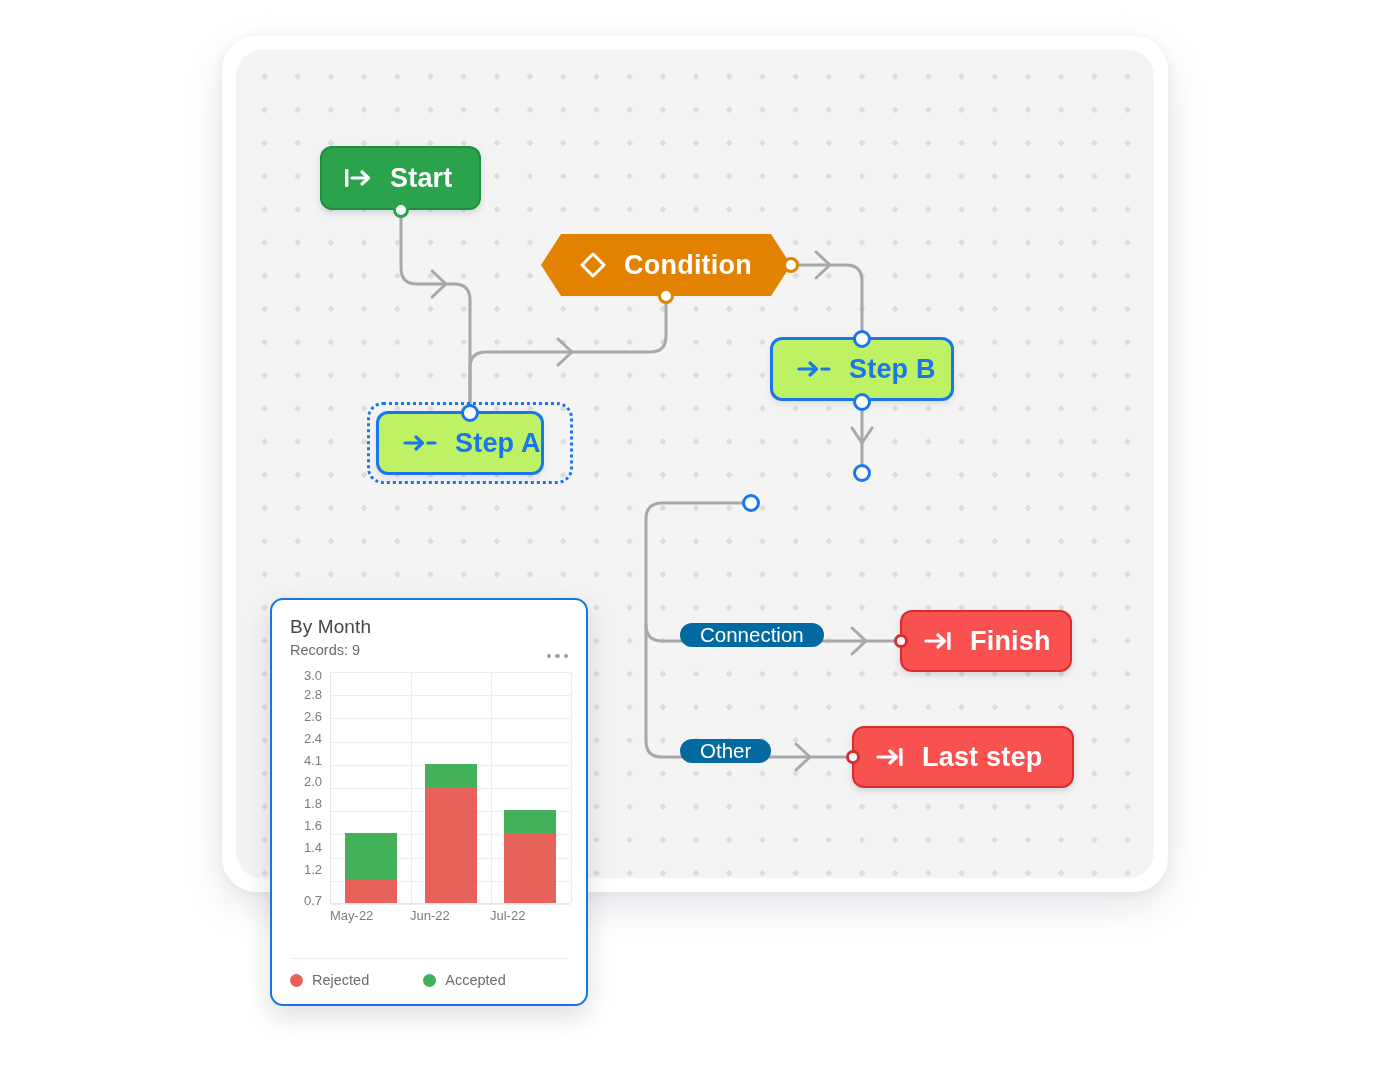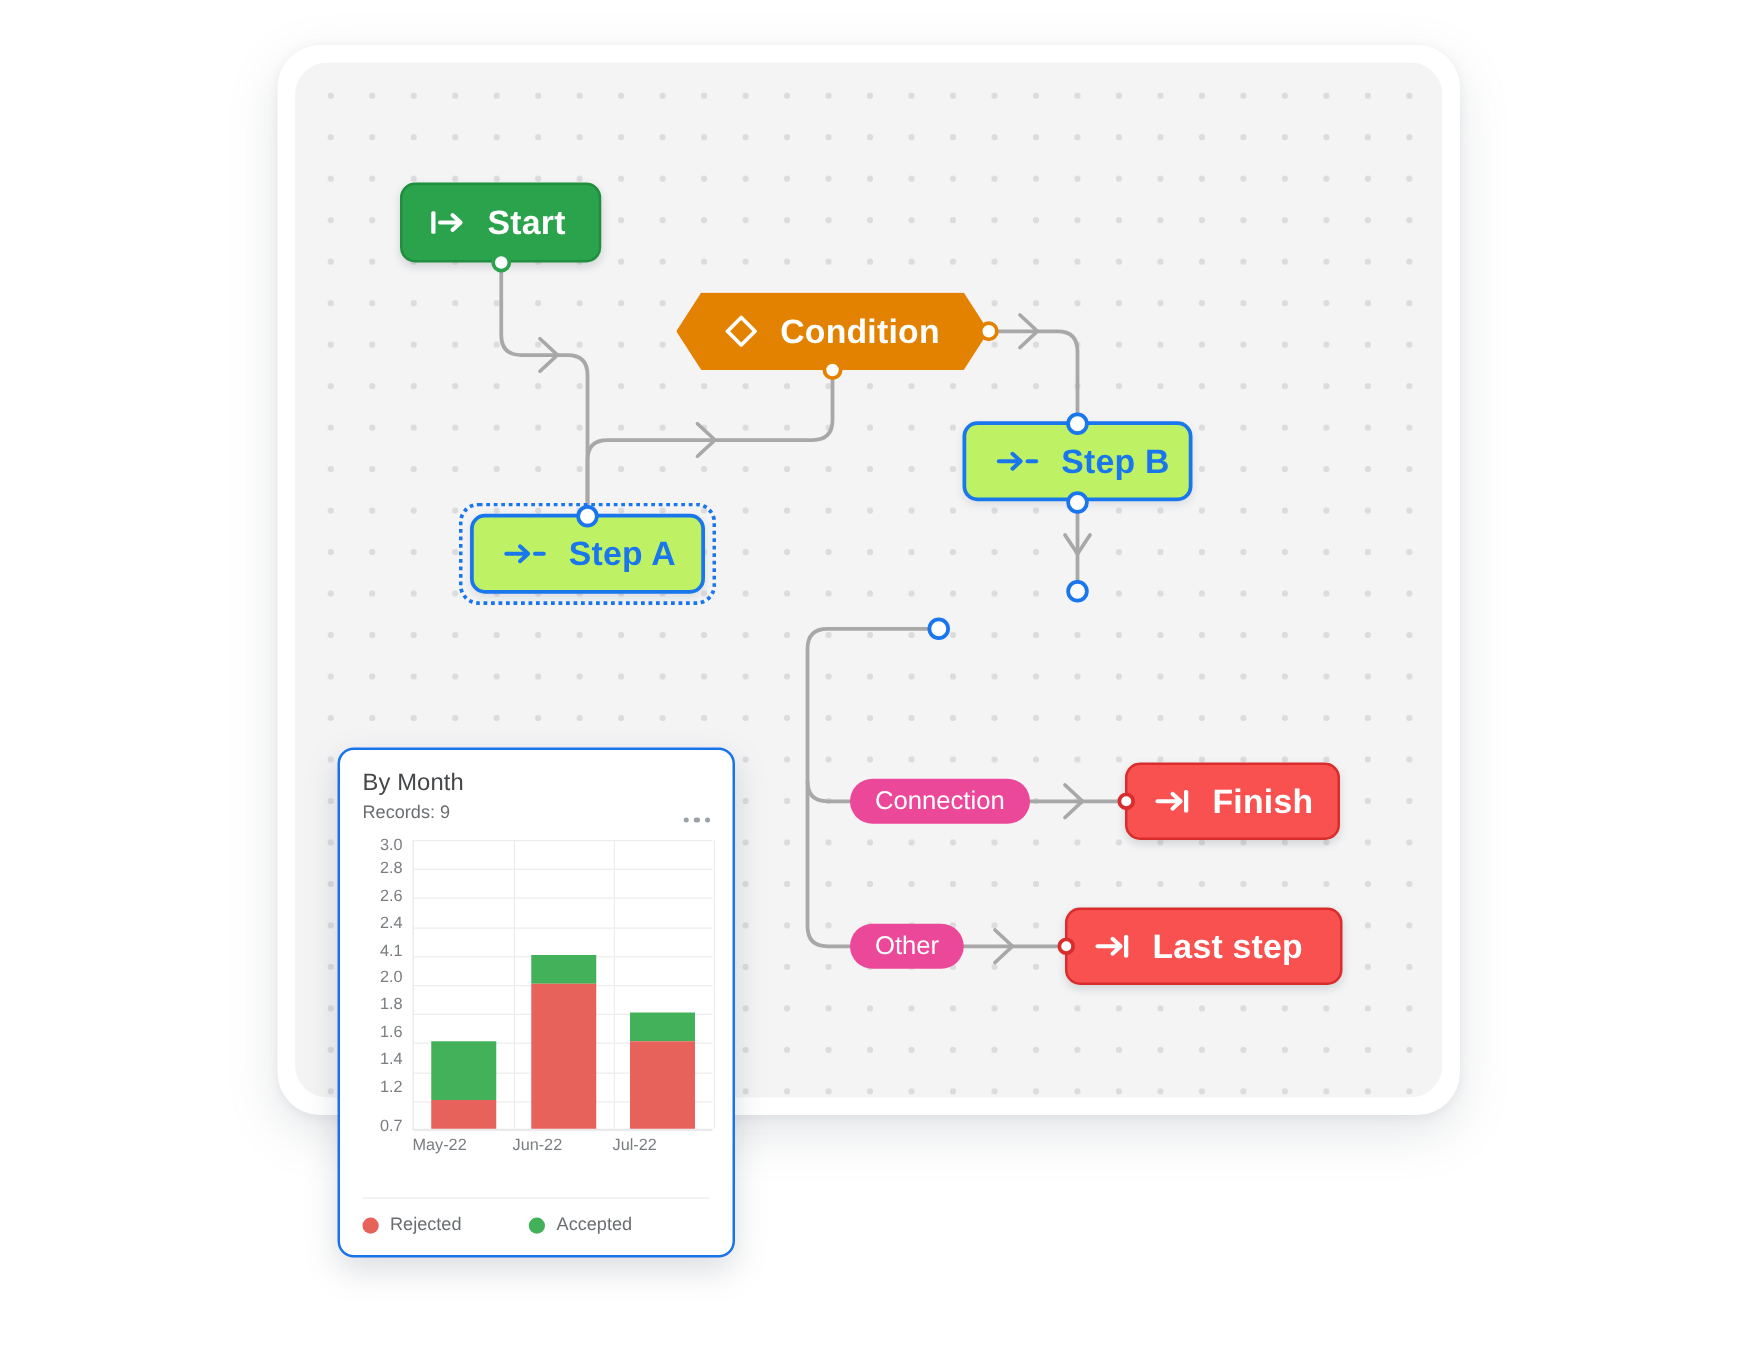--- a/index.html
+++ b/index.html
@@ -92,21 +92,21 @@
     z-index: -1;
   }
 
   
   .node-step {
     background: #bef264;
     border: 3px solid #1976ed;
     color: #1976ed;
     box-shadow: 0 3px 7px rgba(60,70,80,0.12);
   }
-  .node-stepA { left: 376px; top: 411px; width: 188px; height: 64px; padding: 0 24px; }
+  .node-stepA { left: 376px; top: 411px; width: 168px; height: 64px; padding: 0 24px; }
   .node-stepB { left: 770px; top: 337px; width: 184px; height: 64px; padding: 0 24px; }
   .node-final { left: 750px; top: 471px; width: 228px; height: 64px; padding: 0 24px; }
 
   
   .selection-halo {
     position: absolute;
     left: 367px; top: 402px;
     width: 206px; height: 82px;
     border: 3px dotted #1976ed;
     border-radius: 16px;
@@ -134,23 +134,23 @@
   .port-orange { border: 3px solid #e38200; }
   .port-blue  { border: 3.5px solid #1976ed; width: 18px; height: 18px; }
   .port-red   { border: 3px solid #d92d2d; width: 14px; height: 14px; }
 
   
   .edge-label {
     position: absolute;
     display: flex;
     align-items: center;
     justify-content: center;
-    height: 36px;
+    height: 24px;
     padding: 0 20px;
-    background: #ec4899;
+    background: #0369a1;
     color: #ffffff;
     border-radius: 18px;
     font-size: 20.5px;
     font-weight: 400;
     white-space: nowrap;
     z-index: 5;
   }
   .lbl-connection { left: 680px; top: 623px; }
   .lbl-other      { left: 680px; top: 739px; }
 

